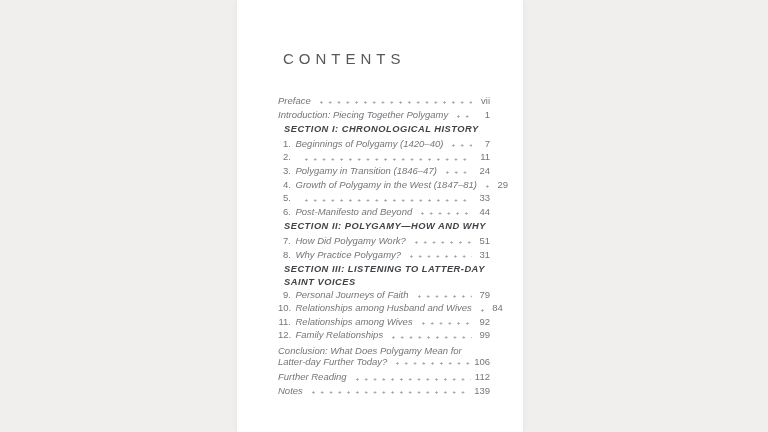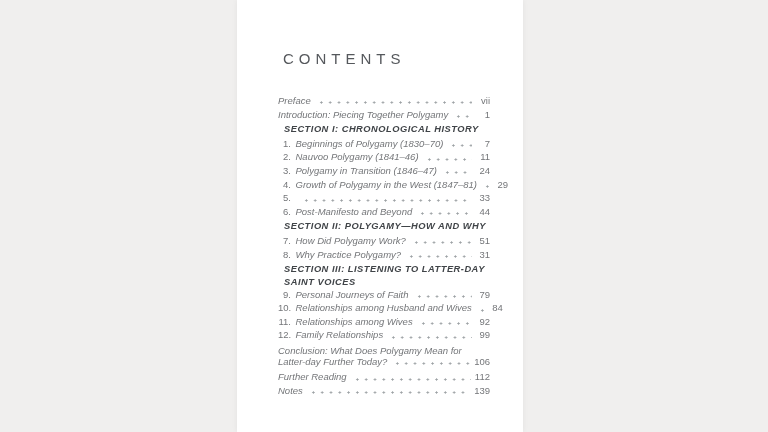--- a/index.html
+++ b/index.html
@@ -85,27 +85,26 @@
       <span class="dots"></span>
       <span class="pg">1</span>
     </div>
 
     <div class="row sec mt">
       <span class="lbl">SECTION I: CHRONOLOGICAL HISTORY</span>
     </div>
 
     <div class="row">
       <span class="num">1.</span>
-      <span class="lbl">Beginnings of Polygamy (1830–70)</span>
+      <span class="lbl">Beginnings of Polygamy (1420–40)</span>
       <span class="dots"></span>
       <span class="pg">7</span>
     </div>
     <div class="row">
       <span class="num">2.</span>
-      <span class="lbl">Nauvoo Polygamy (1841–46)</span>
       <span class="dots"></span>
       <span class="pg">11</span>
     </div>
     <div class="row">
       <span class="num">3.</span>
       <span class="lbl">Polygamy in Transition (1846–47)</span>
       <span class="dots"></span>
       <span class="pg">24</span>
     </div>
     <div class="row">

